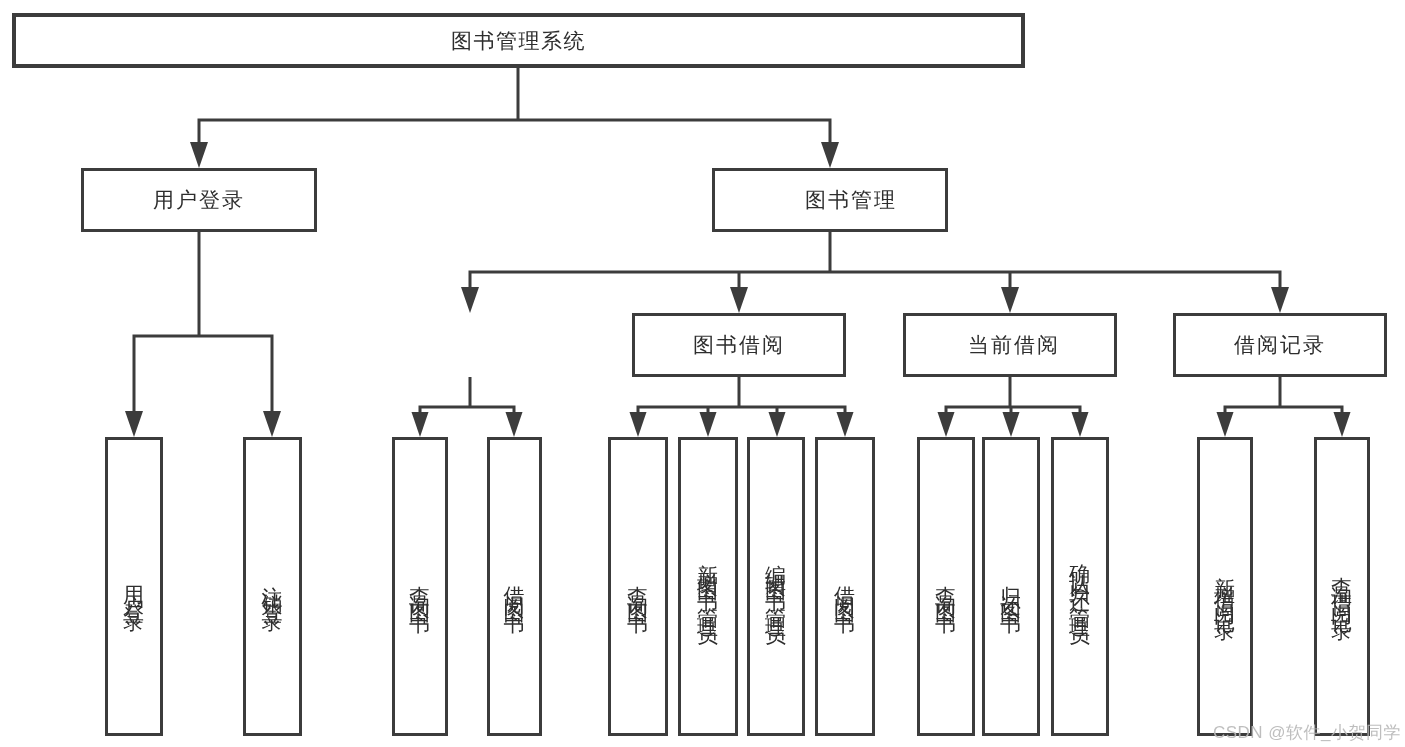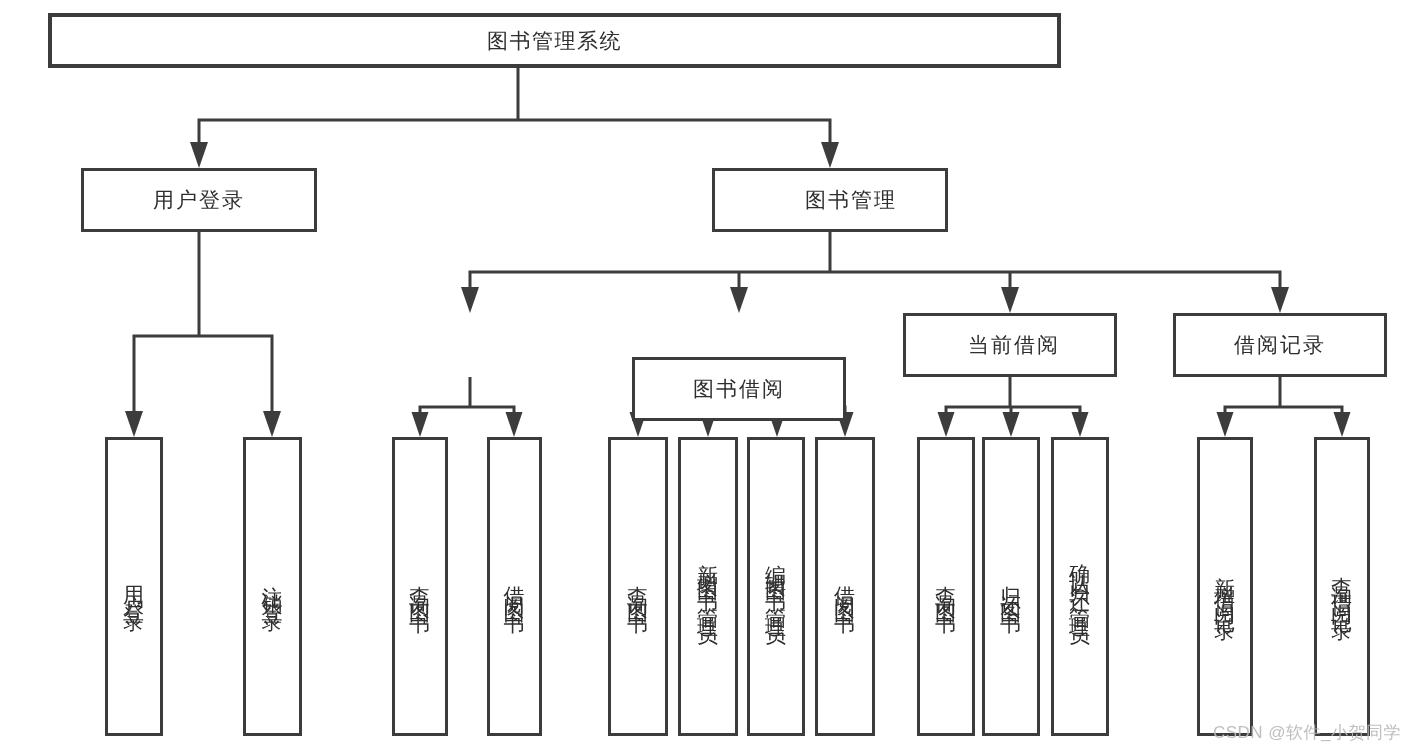--- a/index.html
+++ b/index.html
@@ -29,21 +29,20 @@
   }
   .h-node {
     font-size: 21px;
     letter-spacing: 2px;
     white-space: nowrap;
   }
   .root-node {
     border-width: 4px;
     font-size: 21px;
     letter-spacing: 1.5px;
-    margin-left: 36px;
   }
   .v-node {
     writing-mode: vertical-rl;
     text-orientation: mixed;
     font-size: 21px;
     line-height: 1;
     letter-spacing: 0.42em;
   }
   .watermark {
     position: absolute;
@@ -97,21 +96,21 @@
     <path class="cline" d="M1280 377 V408.5 M1223.5 407 H1343.5 M1225 407 V425 M1342 407 V425"></path>
     <polygon class="carrow" points="1225,437 1216.5,412 1233.5,412"></polygon>
     <polygon class="carrow" points="1342,437 1333.5,412 1350.5,412"></polygon>
   </svg>
 
   <div class="node h-node root-node" style="left:12px; top:13px; width:1013px; height:55px;">图书管理系统</div>
 
   <div class="node h-node" style="left:81px; top:168px; width:236px; height:64px;">用户登录</div>
   <div class="node h-node" style="left:712px; top:168px; width:236px; height:64px;padding-left:42px;">图书管理</div>
 
-  <div class="node h-node" style="left:632px; top:313px; width:214px; height:64px;margin-top:44px;">图书借阅</div>
+  <div class="node h-node" style="left:632px; top:313px; width:214px; height:64px;">图书借阅</div>
   <div class="node h-node" style="left:903px; top:313px; width:214px; height:64px;padding-left:8px;">当前借阅</div>
   <div class="node h-node" style="left:1173px; top:313px; width:214px; height:64px;">借阅记录</div>
 
   <div class="node v-node" style="left:105px; top:437px; width:58px; height:299px;">用户登录</div>
   <div class="node v-node" style="left:243px; top:437px; width:59px; height:299px;">注销登录</div>
 
   <div class="node v-node" style="left:392px; top:437px; width:56px; height:299px;">查询图书</div>
   <div class="node v-node" style="left:487px; top:437px; width:55px; height:299px;">借阅图书</div>
 
   <div class="node v-node" style="left:608px; top:437px; width:60px; height:299px;">查询图书</div>

